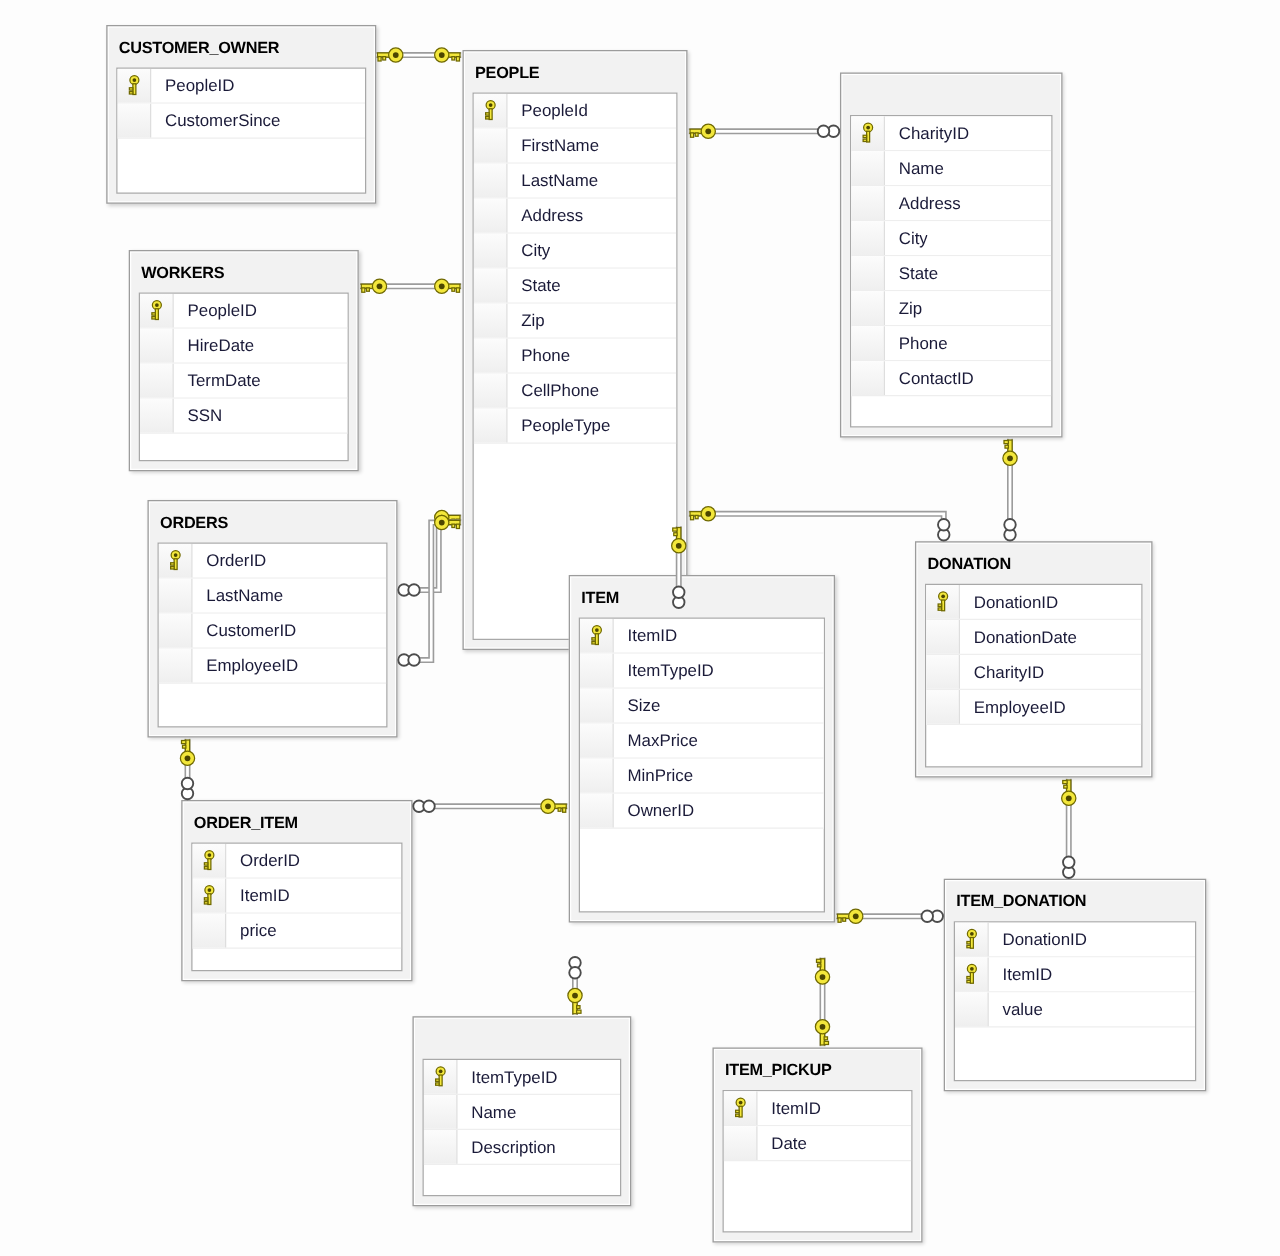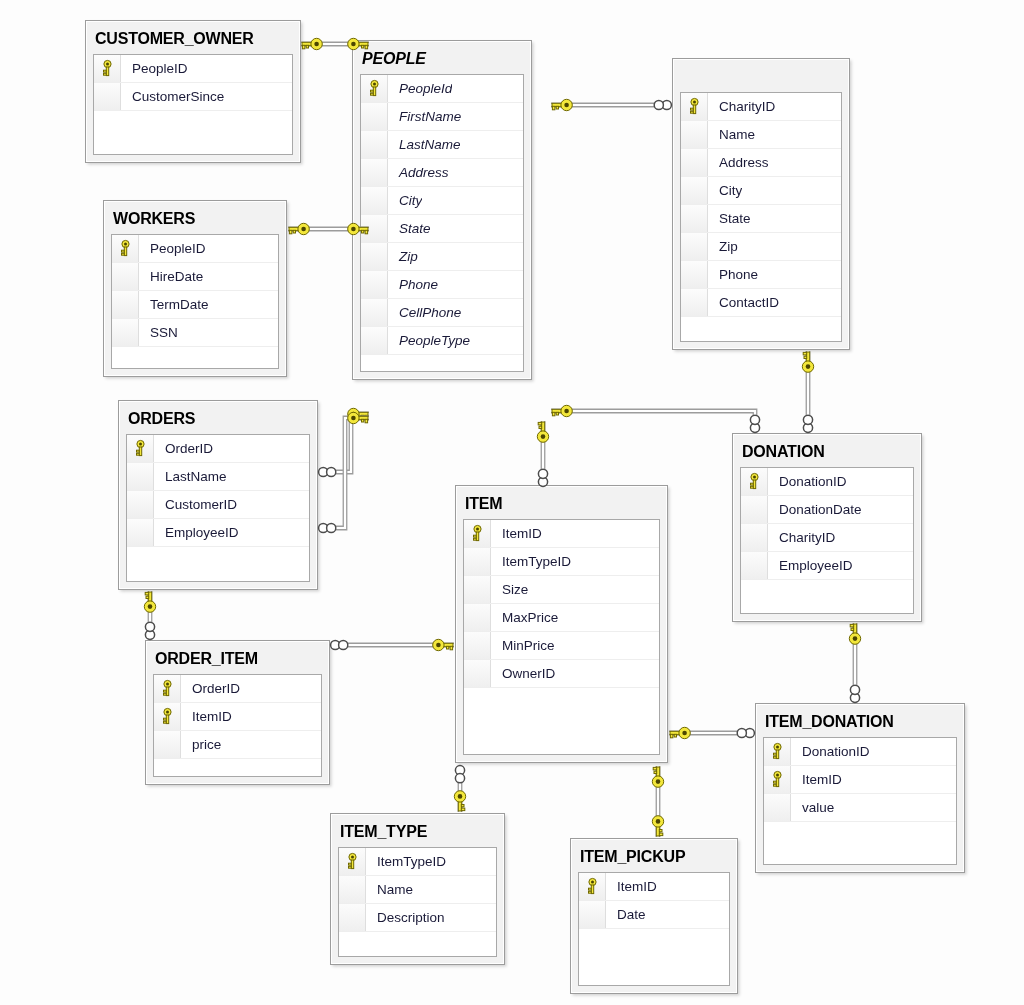--- a/index.html
+++ b/index.html
@@ -14,21 +14,21 @@
     position:absolute;
     background:#f2f2f2;
     border:1px solid #9c9c9c;
     box-shadow: inset 0 0 0 1px #ffffff, 1.5px 1.5px 3px rgba(0,0,0,0.18);
     box-sizing:border-box;
     z-index:2;
   }
   .entity-title{
     position:absolute;left:0;top:0;right:0;
     padding:9px 9px 0 9px;
-    font-size:16px;font-weight:700;color:#000;
+    font-size:13px;font-weight:700;color:#000;
     white-space:nowrap;overflow:hidden;
     letter-spacing:-0.2px;
   }
   .entity-grid{
     position:absolute;left:7px;right:7px;top:33px;bottom:7px;
     background:#ffffff;
     border:1px solid #a8a8a8;
     overflow:hidden;
   }
   .field-row{
@@ -299,21 +299,21 @@
             </svg>
           </div>
           <div class="cell-name">PeopleID</div>
         </div>
         <div class="field-row">
           <div class="cell-icon"></div>
           <div class="cell-name">CustomerSince</div>
         </div>
       </div>
     </div>
-    <div class="entity" style="left: 352px; top: 40px; width: 180px; height: 340px; font-style: italic;">
+    <div class="entity" style="left: 370px; top: 40px; width: 180px; height: 480px;">
       <div class="entity-title">PEOPLE</div>
       <div class="entity-grid">
         <div class="field-row">
           <div class="cell-icon">
             <svg class="row-key" width="13" height="19" viewBox="-6.5 0 13 19">
               <circle class="key-part" cx="0" cy="5" r="3.6"></circle>
               <rect class="key-part" x="-1.2" y="8" width="2.4" height="8.6"></rect>
               <rect class="key-part" x="-4" y="11.2" width="2.8" height="1.9"></rect>
               <rect class="key-part" x="-4" y="14.3" width="2.8" height="1.9"></rect>
               <circle class="key-dot" cx="0" cy="5" r="1.5"></circle>
@@ -454,21 +454,21 @@
         <div class="field-row">
           <div class="cell-icon"></div>
           <div class="cell-name">CustomerID</div>
         </div>
         <div class="field-row">
           <div class="cell-icon"></div>
           <div class="cell-name">EmployeeID</div>
         </div>
       </div>
     </div>
-    <div class="entity" style="left: 455px; top: 485px; width: 213px; height: 278px;">
+    <div class="entity" style="left: 455px; top: 460px; width: 213px; height: 278px;">
       <div class="entity-title">ITEM</div>
       <div class="entity-grid">
         <div class="field-row">
           <div class="cell-icon">
             <svg class="row-key" width="13" height="19" viewBox="-6.5 0 13 19">
               <circle class="key-part" cx="0" cy="5" r="3.6"></circle>
               <rect class="key-part" x="-1.2" y="8" width="2.4" height="8.6"></rect>
               <rect class="key-part" x="-4" y="11.2" width="2.8" height="1.9"></rect>
               <rect class="key-part" x="-4" y="14.3" width="2.8" height="1.9"></rect>
               <circle class="key-dot" cx="0" cy="5" r="1.5"></circle>
@@ -587,21 +587,20 @@
           </div>
           <div class="cell-name">ItemID</div>
         </div>
         <div class="field-row">
           <div class="cell-icon"></div>
           <div class="cell-name">value</div>
         </div>
       </div>
     </div>
     <div class="entity" style="left: 330px; top: 813px; width: 175px; height: 152px;">
-      <div class="entity-title">ITEM_TYPE</div>
       <div class="entity-grid">
         <div class="field-row">
           <div class="cell-icon">
             <svg class="row-key" width="13" height="19" viewBox="-6.5 0 13 19">
               <circle class="key-part" cx="0" cy="5" r="3.6"></circle>
               <rect class="key-part" x="-1.2" y="8" width="2.4" height="8.6"></rect>
               <rect class="key-part" x="-4" y="11.2" width="2.8" height="1.9"></rect>
               <rect class="key-part" x="-4" y="14.3" width="2.8" height="1.9"></rect>
               <circle class="key-dot" cx="0" cy="5" r="1.5"></circle>
             </svg>

